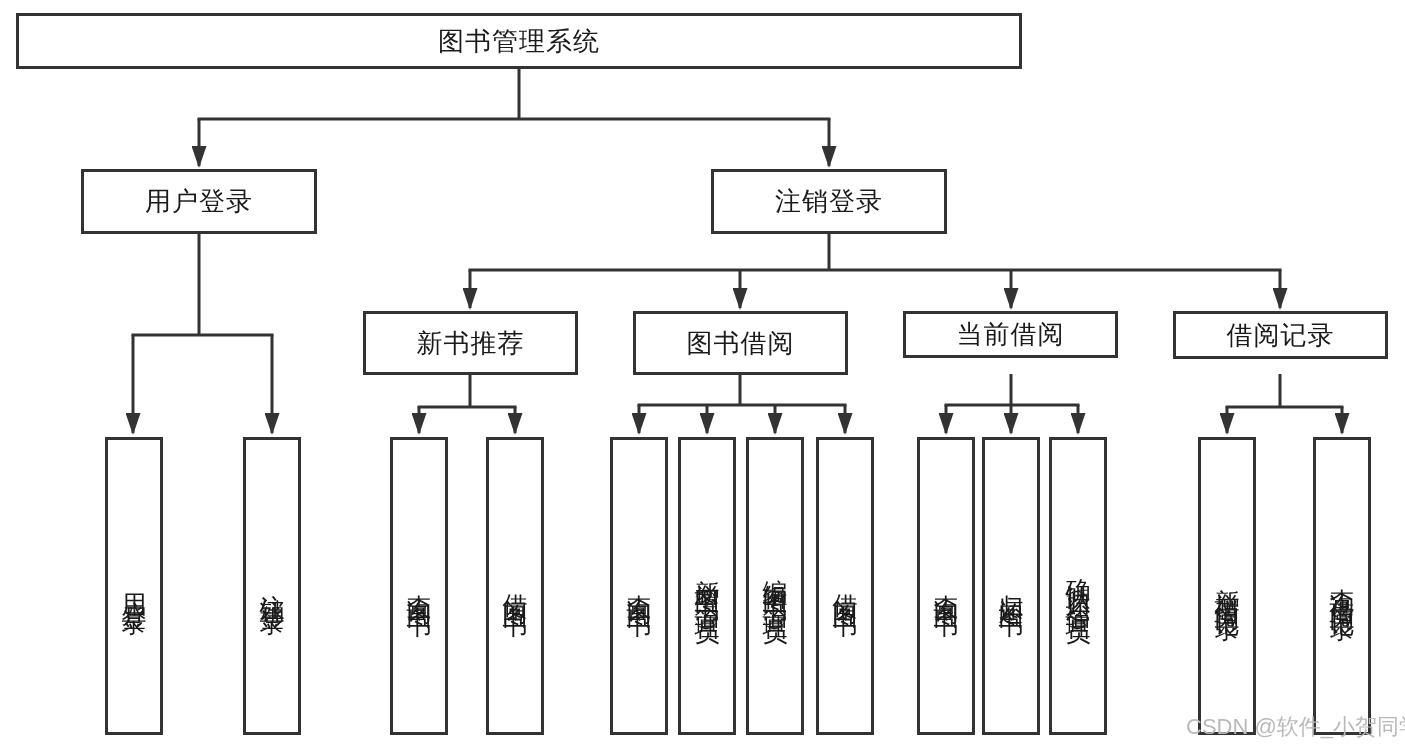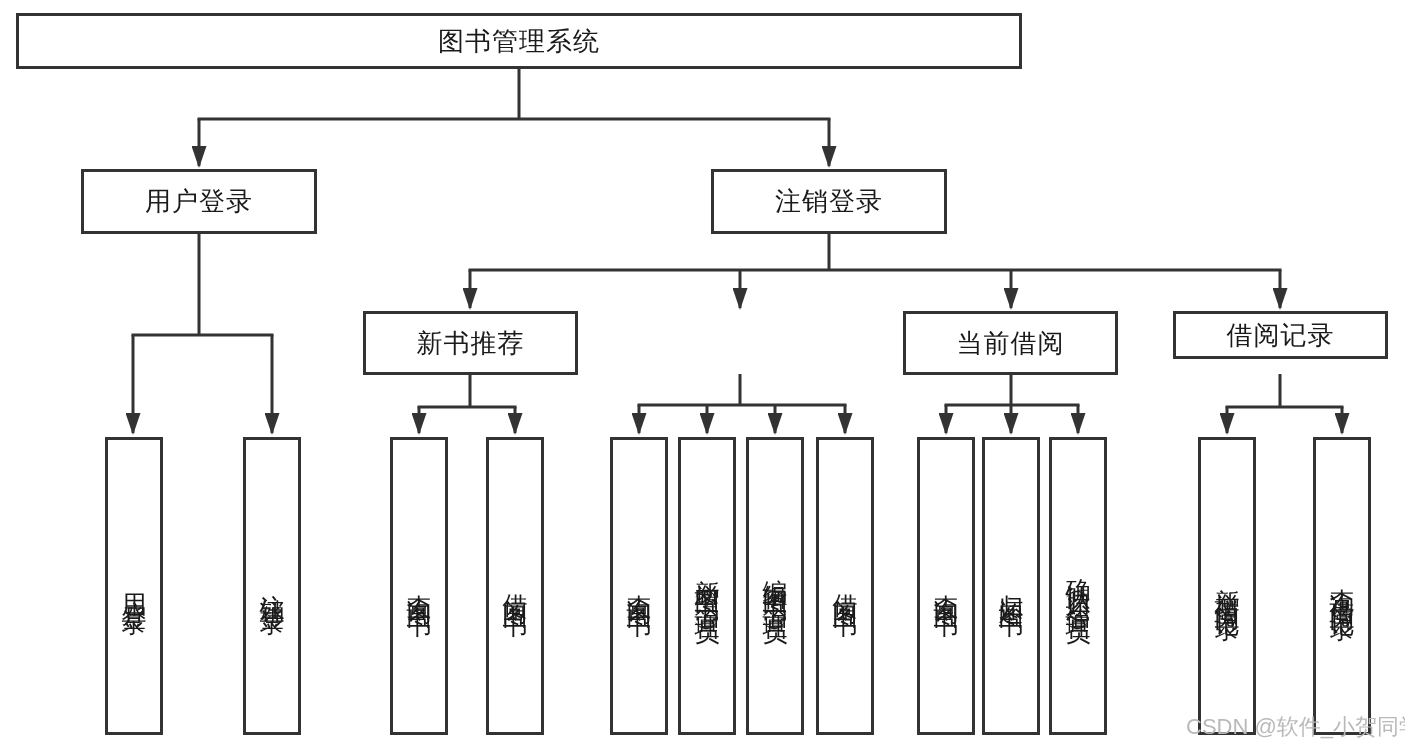--- a/index.html
+++ b/index.html
@@ -106,21 +106,24 @@
   <div class="hbox" style="left:81px;top:169px;width:236px;height:65px">
     <span>用户登录</span>
   </div>
   <div class="hbox" style="left:711px;top:169px;width:236px;height:65px">
     <span>注销登录</span>
   </div>
 
   <div class="hbox" style="left:363px;top:311px;width:215px;height:64px">
     <span>新书推荐</span>
   </div>
-  <div class="hbox" style="left:903px;top:311px;width:215px;height:64px">
+  <div class="hbox" style="left:633px;top:311px;width:215px;height:64px">
+    <span>图书借阅</span>
+  </div>
+  <div class="hbox" style="left:903px;top:311px;width:215px;height:47px">
     <span>当前借阅</span>
   </div>
   <div class="hbox" style="left:1173px;top:311px;width:215px;height:48px">
     <span>借阅记录</span>
   </div>
 
   <div class="vbox" style="left:105px">
     <span class="vtext">用户登录</span>
   </div>
   <div class="vbox" style="left:243px">

